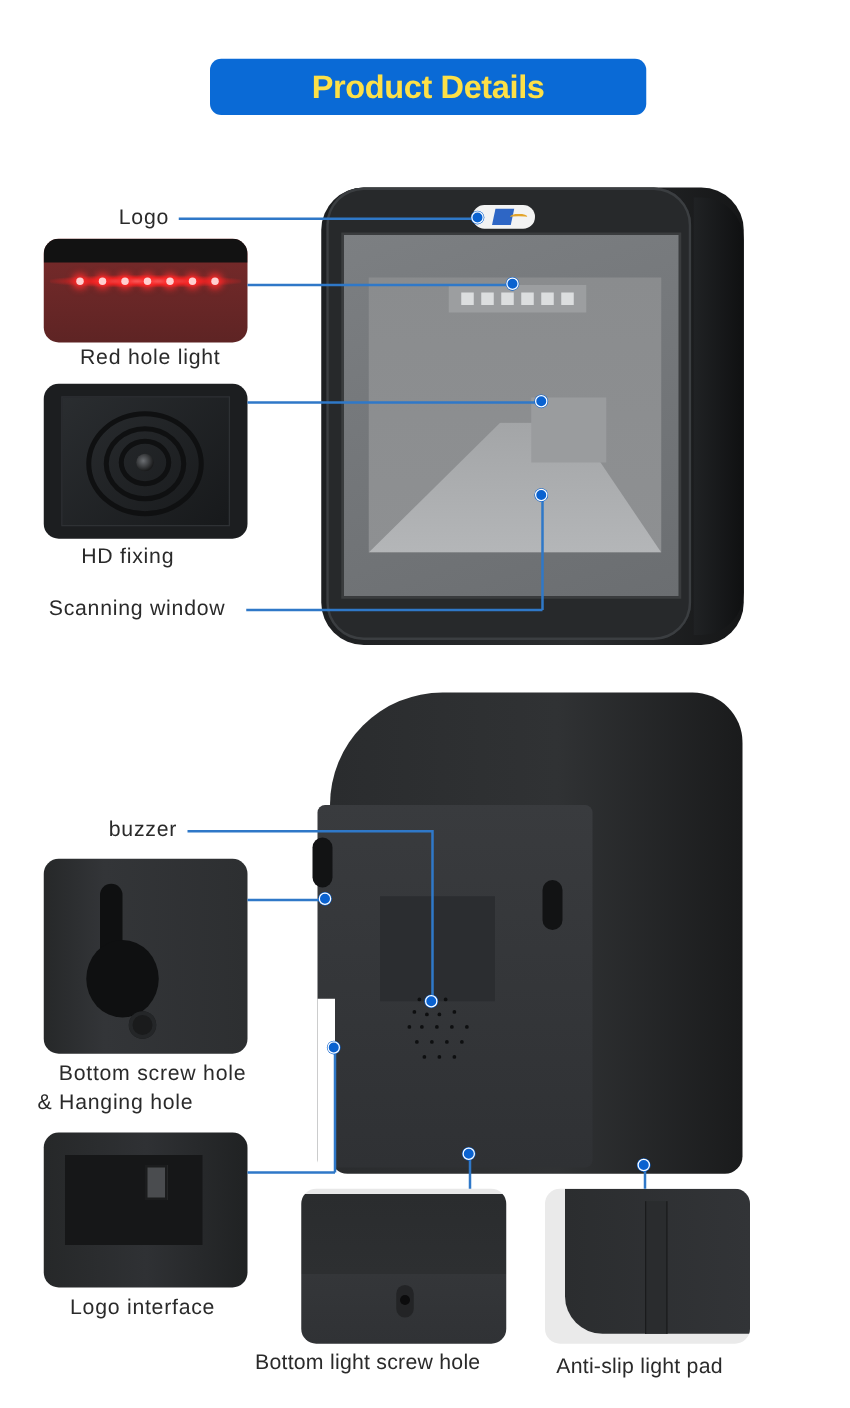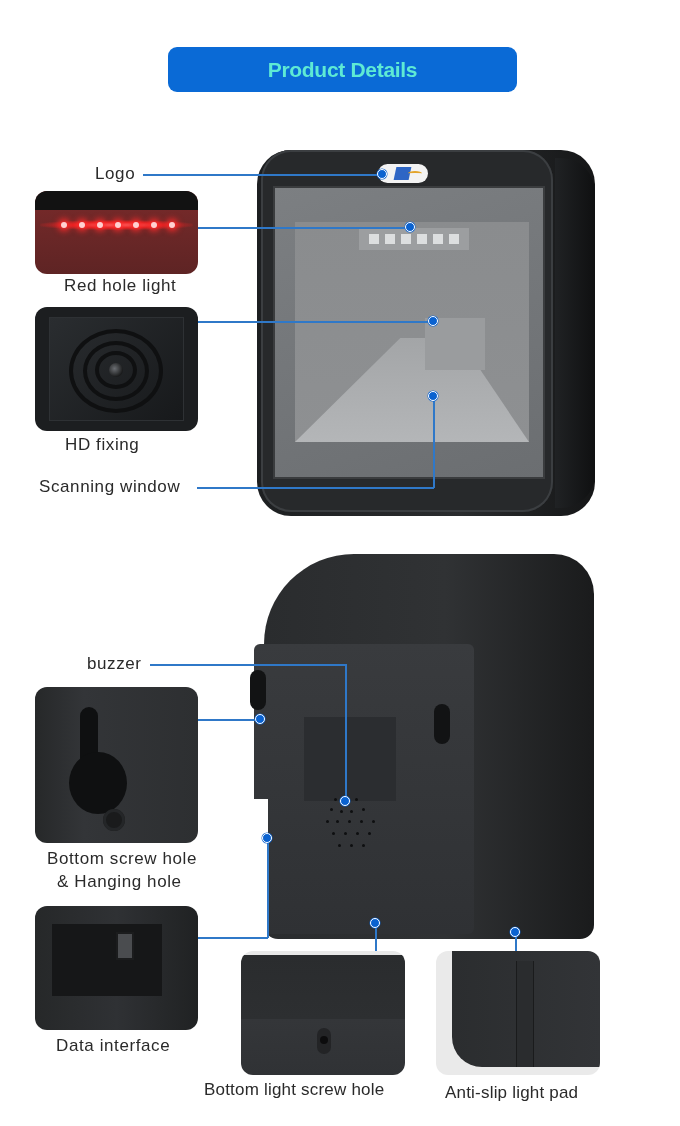--- a/index.html
+++ b/index.html
@@ -3,21 +3,21 @@
 <meta charset="utf-8">
 <style>
   * { box-sizing: border-box; margin: 0; padding: 0; }
   html, body { width: 680px; height: 1126px; background: #ffffff; overflow: hidden; }
   body { position: relative; font-family: "Liberation Sans", "DejaVu Sans", sans-serif; color: #222; }
 
   .title-pill {
     position: absolute; left: 168px; top: 47px; width: 349px; height: 45px;
     background: #0a6ad6; border-radius: 9px;
     display: flex; align-items: center; justify-content: center;
-    color: #5eead4; font-weight: bold; font-size: 21px; letter-spacing: -0.3px;
+    color: #fde047; font-weight: bold; font-size: 26px; letter-spacing: -0.3px;
   }
 
   .label { position: absolute; font-size: 17px; color: #2a2a2a; letter-spacing: 0.6px; white-space: nowrap; }
 
   .line { position: absolute; background: #2f78c8; }
   .dot { position: absolute; width: 10px; height: 10px; border-radius: 50%; background: #0a62d0; border: 1.5px solid #ffffff; box-shadow: 0 0 0 0.5px #0a62d0; }
 
   .thumb { position: absolute; border-radius: 12px; overflow: hidden; }
 
   
@@ -171,29 +171,29 @@
 <div class="line" style="left:150px; top:664px; width:196px; height:1.5px;"></div>
 <div class="line" style="left:345px; top:664px; width:1.5px; height:136px;"></div>
 <div class="dot" style="left:340px; top:796px;"></div>
 
 <div class="thumb thumb-hole">
   <div class="slot"></div>
   <div class="circle"></div>
   <div class="screw"></div>
 </div>
 <div class="label" style="left:47px; top:849px;">Bottom screw hole</div>
-<div class="label" style="left:57px; top:872px;">&amp; Hanging hole</div>
+<div class="label" style="left:30px; top:872px;">&amp; Hanging hole</div>
 <div class="line" style="left:198px; top:719px; width:62px; height:1.5px;"></div>
 <div class="dot" style="left:255px; top:714px;"></div>
 
 <div class="thumb thumb-data">
   <div class="recess"></div>
   <div class="port"></div>
 </div>
-<div class="label" style="left:56px; top:1036px;">Data interface</div>
+<div class="label" style="left:56px; top:1036px;">Logo interface</div>
 <div class="line" style="left:198px; top:937px; width:70px; height:1.5px;"></div>
 <div class="line" style="left:267px; top:838px; width:1.5px; height:100px;"></div>
 <div class="dot" style="left:262px; top:833px;"></div>
 
 <div class="thumb thumb-bottom">
   <div class="screw"></div>
 </div>
 <div class="label" style="left:204px; top:1080px; letter-spacing:0.2px;">Bottom light screw hole</div>
 <div class="line" style="left:375px; top:923px; width:1.5px; height:28px;"></div>
 <div class="dot" style="left:370px; top:918px;"></div>

